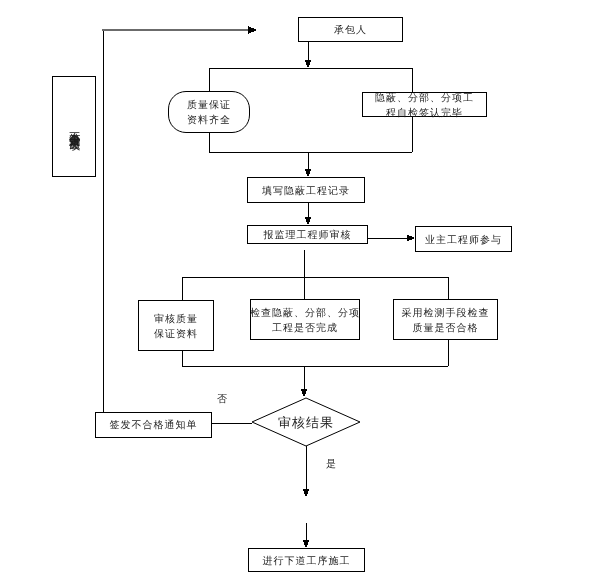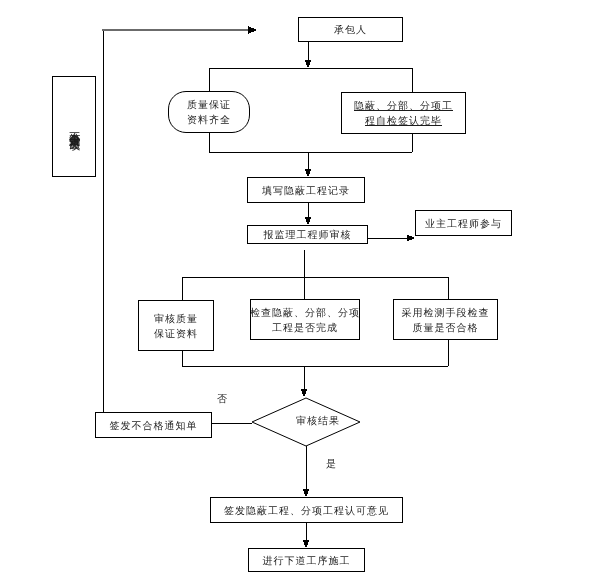--- a/index.html
+++ b/index.html
@@ -48,26 +48,26 @@
   }
   #node-rectify {
     writing-mode: vertical-rl;
     text-orientation: upright;
     font-size: 11.5px;
     letter-spacing: 1px;
     line-height: 1;
   }
   #decision-label {
     position: absolute;
-    left: 290px;
+    left: 278px;
     top: 414px;
     width: 56px;
     text-align: center;
     color: #1c1c1c;
-    font-size: 10px;
+    font-size: 13px;
     letter-spacing: 1px;
     z-index: 3;
     white-space: nowrap;
   }
 </style>
 </head>
 <body>
 
 <div id="stage">
 
@@ -113,59 +113,56 @@
 
   <div class="node" style="left:258px; top:17px; width:105px; height:25px;margin-left:40px;">
     <div class="ln">承包人</div>
   </div>
 
   <div class="node" style="left:168px; top:91px; width:82px; height:42px;border-radius:18px;">
     <div class="ln">质量保证</div>
     <div class="ln">资料齐全</div>
   </div>
 
-  <div class="node" style="left:341px; top:92px; width:125px; height:42px;text-decoration:underline;">
+  <div class="node" style="left:362px; top:92px; width:125px; height:25px;">
     <div class="ln">隐蔽、分部、分项工</div>
     <div class="ln">程自检签认完毕</div>
   </div>
 
   <div class="node" style="left:247px; top:177px; width:118px; height:26px;">
     <div class="ln">填写隐蔽工程记录</div>
   </div>
 
   <div class="node" style="left:247px; top:225px; width:121px; height:19px;">
     <div class="ln">报监理工程师审核</div>
   </div>
 
-  <div class="node" style="left:415px; top:210px; width:97px; height:26px;">
+  <div class="node" style="left:415px; top:226px; width:97px; height:26px;">
     <div class="ln">业主工程师参与</div>
   </div>
 
   <div class="node" style="left:138px; top:300px; width:76px; height:51px;">
     <div class="ln">审核质量</div>
     <div class="ln">保证资料</div>
   </div>
 
   <div class="node" style="left:250px; top:299px; width:110px; height:41px;">
     <div class="ln">检查隐蔽、分部、分项</div>
     <div class="ln">工程是否完成</div>
   </div>
 
   <div class="node" style="left:393px; top:299px; width:105px; height:41px;">
     <div class="ln">采用检测手段检查</div>
     <div class="ln">质量是否合格</div>
   </div>
 
-  <div class="node" style="left:95px; top:412px; width:117px; height:26px;">
+  <div class="node" style="left:95px; top:412px; width:117px; height:26px;font-family:Liberation Mono, monospace;">
     <div class="ln">签发不合格通知单</div>
   </div>
 
-  <div class="node" style="left:210px; top:497px; width:193px; height:26px;">
-    <div class="ln">签发隐蔽工程、分项工程认可意见</div>
-  </div>
 
   <div class="node" style="left:248px; top:548px; width:117px; height:24px;text-align:right;">
     <div class="ln">进行下道工序施工</div>
   </div>
 
   <div class="node" id="node-rectify" style="left:52px; top:76px; width:44px; height:101px;">
     <div>不符合要求需整改</div>
   </div>
 
   <div id="decision-label">审核结果</div>

